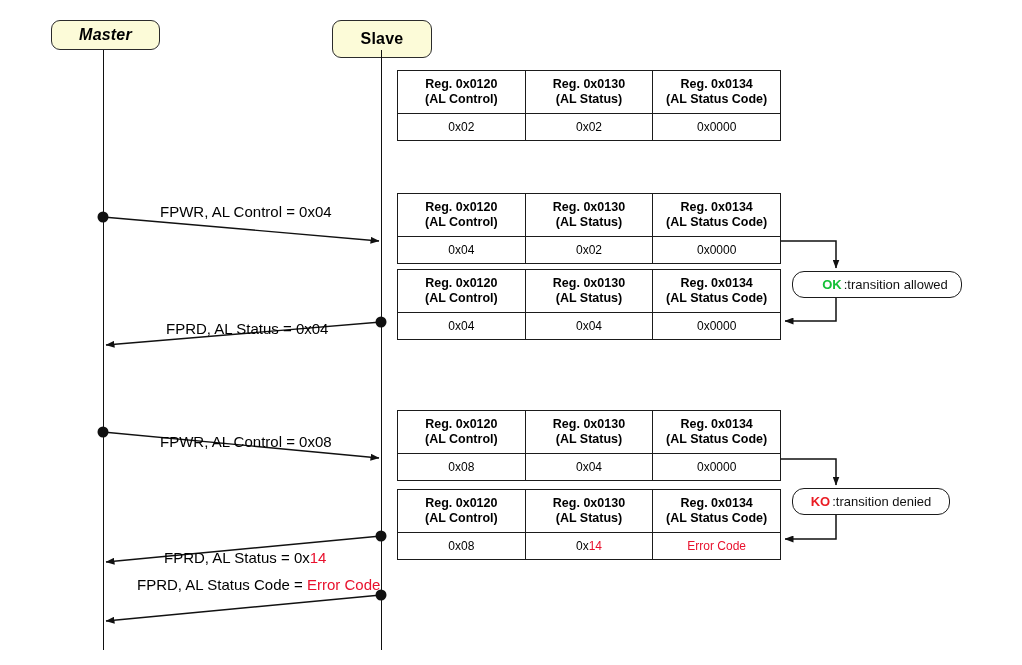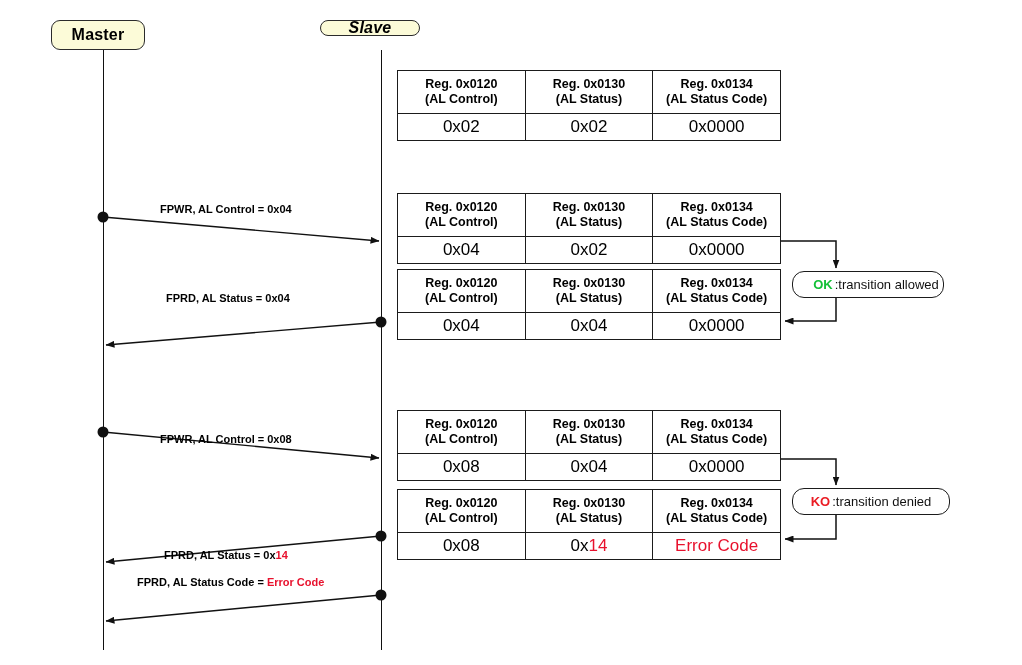--- a/index.html
+++ b/index.html
@@ -31,22 +31,22 @@
     border: 1.6px solid #2b2b2b;
     border-radius: 9px;
     display: flex;
     align-items: center;
     justify-content: center;
     font-weight: bold;
     font-size: 16px;
     letter-spacing: 0.2px;
     color: #000;
   }
-  #actor-master { left: 51px;  top: 20px; width: 94px; height: 30px; }
-  #actor-slave  { left: 320px; top: 20px; width: 100px; height: 16px; font-style: italic; }
+  #actor-master { left: 51px;  top: 20px; width: 109px; height: 30px; font-style: italic; }
+  #actor-slave  { left: 332px; top: 20px; width: 100px; height: 38px; }
 
   
   .lifeline {
     position: absolute;
     width: 0;
     border-left: 1.6px solid #111;
   }
   #lifeline-master { left: 103px; top: 50px; height: 600px; }
   #lifeline-slave  { left: 381px; top: 50px; height: 600px; }
 
@@ -71,21 +71,21 @@
     vertical-align: middle;
     padding: 0;
   }
   .reg-table td.hdr {
     font-weight: bold;
     font-size: 12.5px;
     line-height: 15px;
     height: 42px;
   }
   .reg-table td.val {
-    font-size: 17px;
+    font-size: 12px;
     height: 26px;
   }
   .val-red { color: #e8112d; }
   .cell-red { color: #e8112d; }
 
   #table-1 { top: 70px; }
   #table-2 { top: 193px; }
   #table-3 { top: 269px; }
   #table-4 { top: 410px; }
   #table-5 { top: 489px; }
@@ -98,38 +98,38 @@
     border: 1.4px solid #1b1b1b;
     border-radius: 12px;
     height: 27px;
     display: flex;
     align-items: center;
     justify-content: center;
     font-size: 13px;
     white-space: nowrap;
     padding: 0 12px;
   }
-  #note-ok { left: 792px; top: 271px; width: 152px; padding-left: 28px; }
+  #note-ok { left: 792px; top: 271px; width: 170px; padding-left: 28px; }
   #note-ko { left: 792px; top: 488px; width: 158px; }
   .tag-ok { color: #14c038; font-weight: bold; margin-right: 2px; }
   .tag-ko { color: #ea1d25; font-weight: bold; margin-right: 2px; text-align: right; }
   .note-rest { color: #111; }
 
   
   .msg-label {
     position: absolute;
-    font-size: 11px;
-    font-weight: bold;
+    font-size: 15px;
+    font-weight: normal;
     white-space: nowrap;
     color: #000;
   }
   .msg-red { color: #e8112d; }
 
   #msg-label-1 { left: 160px; top: 203px; }
-  #msg-label-2 { left: 166px; top: 292px; }
+  #msg-label-2 { left: 166px; top: 320px; }
   #msg-label-3 { left: 160px; top: 419px; margin-top: 14px; }
   #msg-label-4 { left: 164px; top: 524px; margin-top: 25px; }
   #msg-label-5 { left: 137px; top: 576px; }
 
   svg { overflow: visible; }
 </style>
 </head>
 <body>
 
 <svg id="canvas" viewBox="0 0 1022 665" xmlns="http://www.w3.org/2000/svg">

